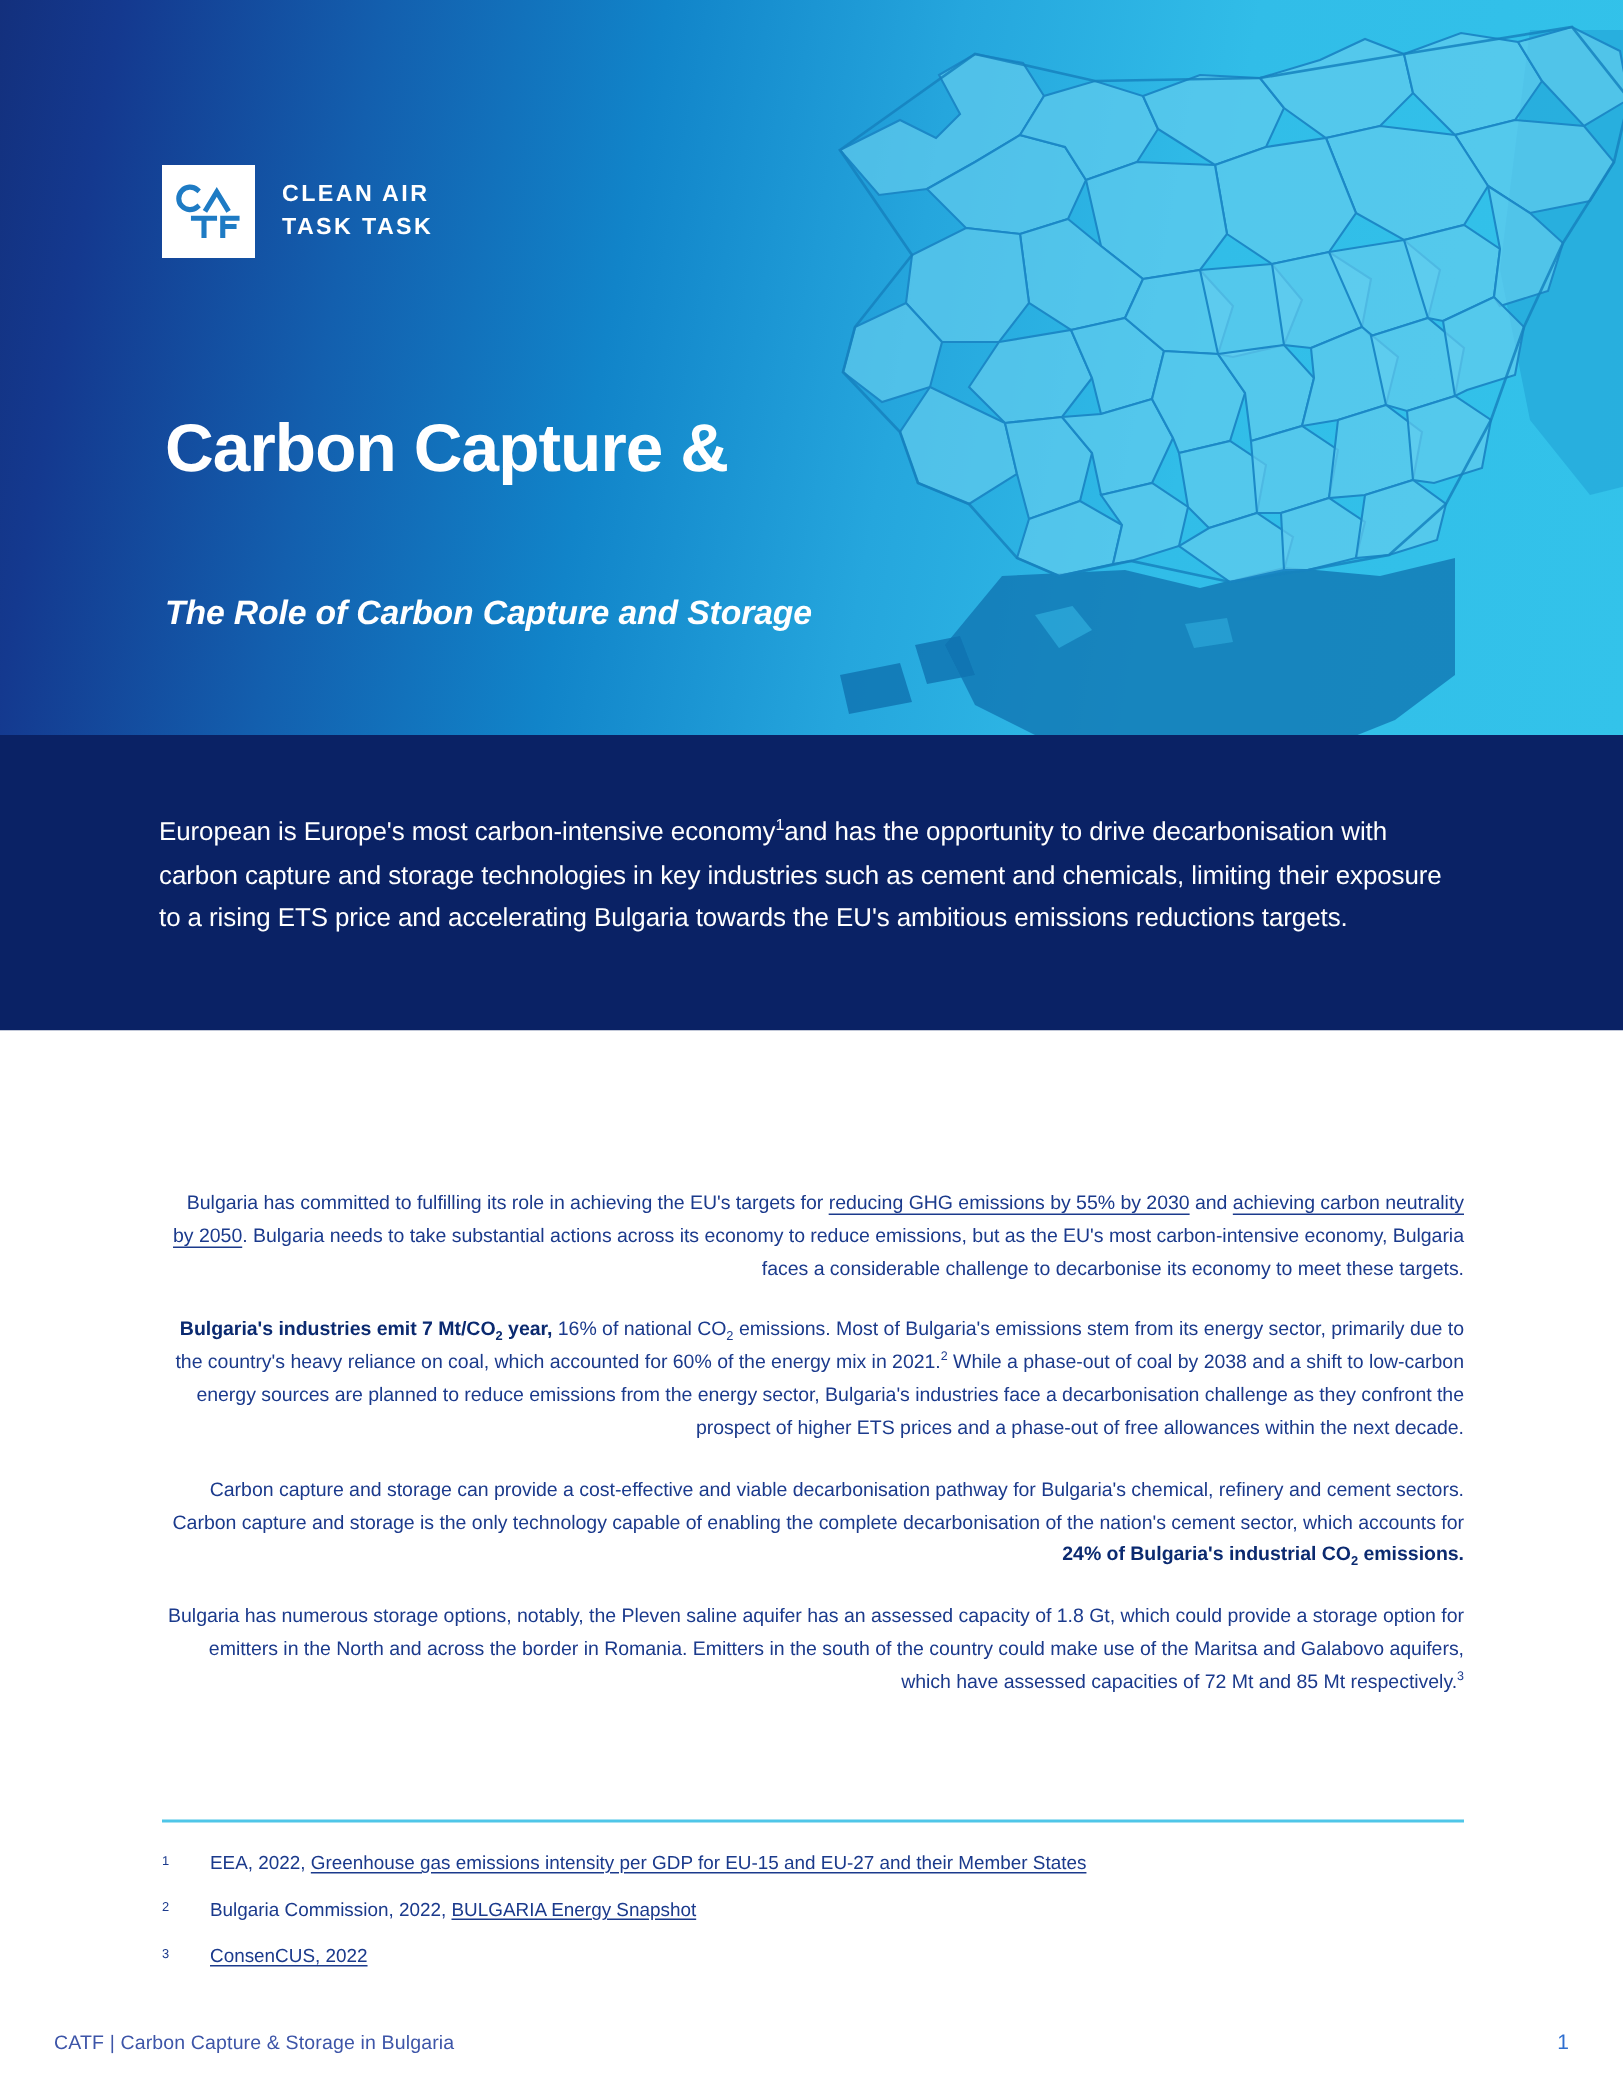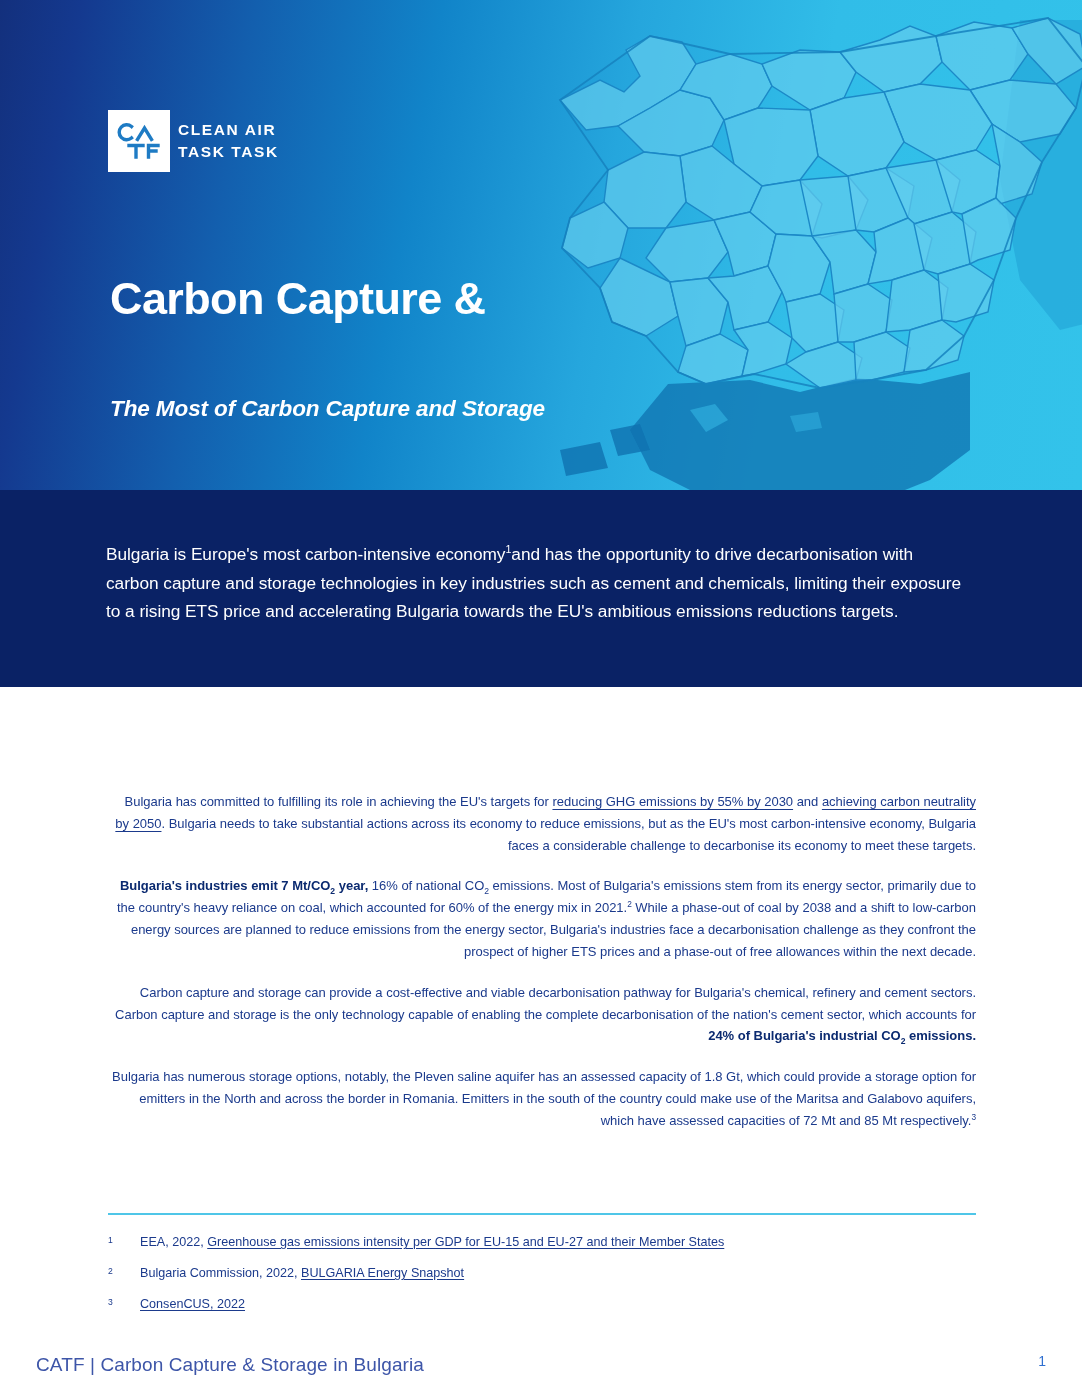--- a/index.html
+++ b/index.html
@@ -45,21 +45,21 @@
     height: 530px;
     opacity: 0.95;
   }
 
   .logo-block {
     position: absolute;
     left: 108px;
     top: 110px;
     display: flex;
     align-items: center;
-    gap: 8px;
+    gap: 18px;
   }
   .logo-mark {
     width: 62px;
     height: 62px;
     background: #ffffff;
     display: block;
   }
   .logo-text {
     color: #ffffff;
     font-size: 15.5px;
@@ -201,21 +201,21 @@
     position: absolute;
     left: 0;
     bottom: 0;
     width: 1082px;
     height: 60px;
   }
   .footer-left {
     position: absolute;
     left: 36px;
     top: 14px;
-    font-size: 19px;
+    font-size: 13px;
     color: #3d55a8;
     letter-spacing: 0.1px;
   }
   .footer-right {
     position: absolute;
     right: 36px;
     top: 13px;
     font-size: 14px;
     color: #2f6fd0;
     font-weight: normal;
@@ -308,26 +308,26 @@
         <span>CLEAN AIR</span>
         <span>TASK TASK</span>
       </div>
     </div>
 
     <h1 class="hero-title">
       <span>Carbon Capture &amp;</span>
     </h1>
 
     <div class="hero-subtitle">
-      <span>The Most of Carbon Capture and Storage</span>
+      <span>The Role of Carbon Capture and Storage</span>
     </div>
   </div>
 
   <div class="intro-band">
-    <p class="intro-text"><span>Bulgaria is Europe's most carbon-intensive economy</span><sup>1</sup><span>and has the opportunity to drive decarbonisation with carbon capture and storage technologies in key industries such as cement and chemicals, limiting their exposure to a rising ETS price and accelerating Bulgaria towards the EU's ambitious emissions reductions targets.</span></p>
+    <p class="intro-text"><span>European is Europe's most carbon-intensive economy</span><sup>1</sup><span>and has the opportunity to drive decarbonisation with carbon capture and storage technologies in key industries such as cement and chemicals, limiting their exposure to a rising ETS price and accelerating Bulgaria towards the EU's ambitious emissions reductions targets.</span></p>
   </div>
 
   <div class="body-area">
 
 
     <div class="prose">
 
       <p><span>Bulgaria has committed to fulfilling its role in achieving the EU's targets for </span><a href="#" class="lnk">reducing GHG emissions by 55% by 2030</a><span> and </span><a href="#" class="lnk">achieving carbon neutrality by 2050</a><span>. Bulgaria needs to take substantial actions across its economy to reduce emissions, but as the EU's most carbon-intensive economy, Bulgaria faces a considerable challenge to decarbonise its economy to meet these targets.</span></p>
 
       <p><b><span>Bulgaria's industries emit 7 Mt/CO</span><sub>2</sub><span> year,</span></b><span> 16% of national CO</span><sub>2</sub><span> emissions. Most of Bulgaria's emissions stem from its energy sector, primarily due to the country's heavy reliance on coal, which accounted for 60% of the energy mix in 2021.</span><sup>2</sup><span> While a phase-out of coal by 2038 and a shift to low-carbon energy sources are planned to reduce emissions from the energy sector, Bulgaria's industries face a decarbonisation challenge as they confront the prospect of higher ETS prices and a phase-out of free allowances within the next decade.</span></p>

